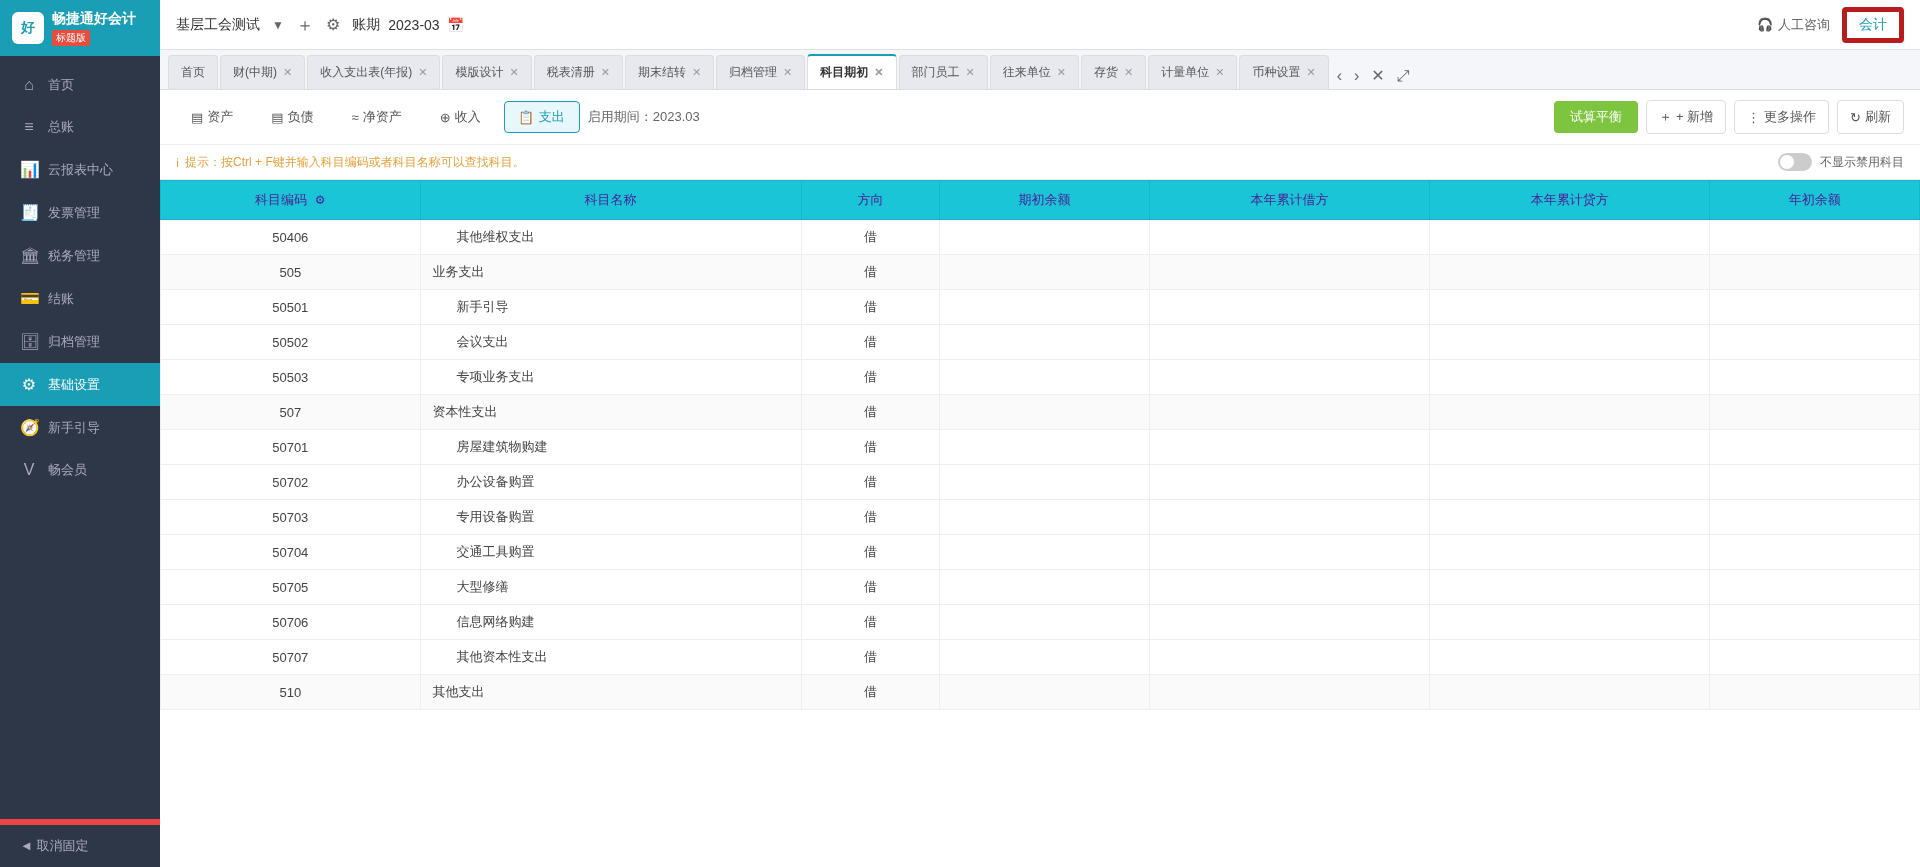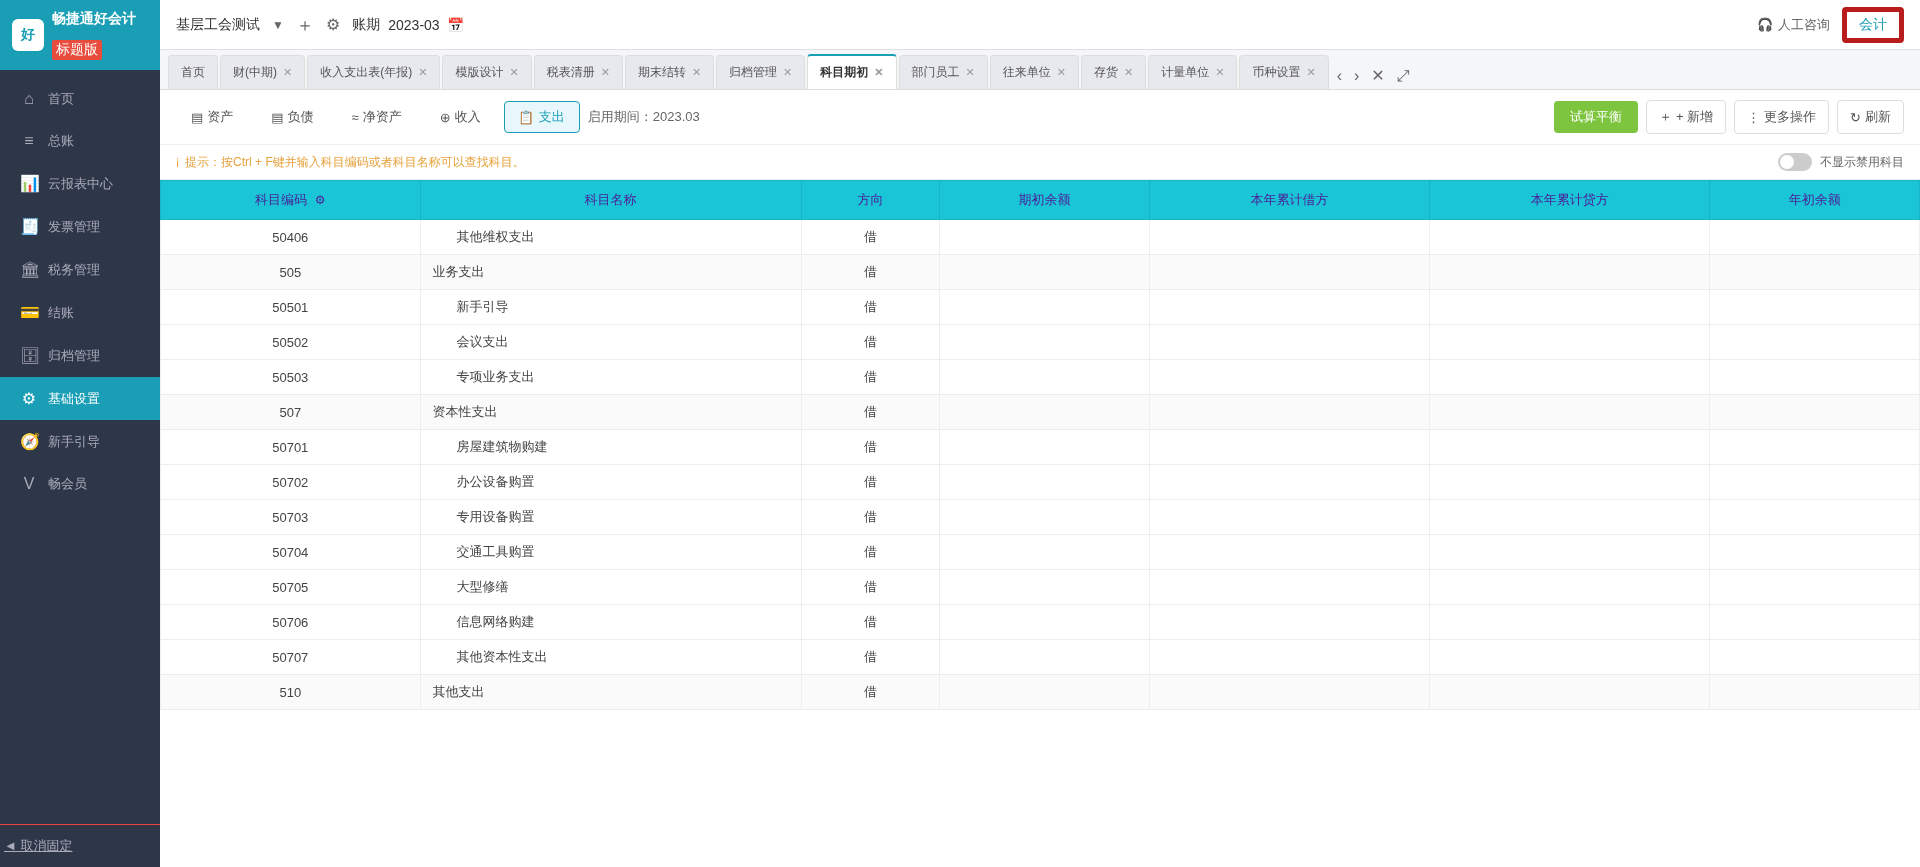--- a/index.html
+++ b/index.html
@@ -2,26 +2,26 @@
 <html><head>
   <meta charset="utf-8">
   <style>
     * { box-sizing: border-box; margin: 0; padding: 0; }
     body { font-family: 'Microsoft YaHei', 'PingFang SC', sans-serif; font-size: 13px; background: #f0f2f5; color: #333; display: flex; height: 867px; overflow: hidden; }
 
     
     .sidebar { width: 160px; background: #2d3748; color: #ccc; display: flex; flex-direction: column; flex-shrink: 0; }
     .sidebar-logo { background: #1a9eb5; padding: 10px 12px; display: flex; align-items: center; gap: 8px; }
     .sidebar-logo-icon { width: 32px; height: 32px; background: #fff; border-radius: 6px; display: flex; align-items: center; justify-content: center; color: #1a9eb5; font-weight: bold; font-size: 14px; }
-    .sidebar-logo-sub { font-size: 14px; background: #e74c3c; color: #fff; padding: 1px 4px; border-radius: 2px; margin-top: 12px; display: inline-block; }
+    .sidebar-logo-sub { font-size: 10px; background: #e74c3c; color: #fff; padding: 1px 4px; border-radius: 2px; margin-top: 2px; display: inline-block; }
     .sidebar-nav { flex: 1; padding: 8px 0; }
     .sidebar-item { display: flex; align-items: center; gap: 10px; padding: 12px 20px; cursor: pointer; color: #aab; transition: background 0.2s; }
     .sidebar-item.active { background: #1a9eb5; color: #fff; }
     .sidebar-item-icon { font-size: 16px; width: 18px; text-align: center; }
-    .sidebar-bottom { padding: 12px 4px; color: #aab; cursor: pointer; display: flex; align-items: center; gap: 8px; border-top: 1px solid #ef4444; text-decoration: underline; }
+    .sidebar-bottom { padding: 12px 20px; color: #aab; cursor: pointer; display: flex; align-items: center; gap: 8px; border-top: 6px solid #ef4444; }
 
     
     .main { flex: 1; display: flex; flex-direction: column; overflow: hidden; }
 
     
     .topbar { background: #fff; height: 50px; display: flex; align-items: center; padding: 0 16px; gap: 12px; border-bottom: 1px solid #e0e0e0; flex-shrink: 0; }
     .topbar-project { display: flex; align-items: center; gap: 6px; color: #333; font-size: 14px; }
     .topbar-project-arrow { color: #666; font-size: 12px; }
     .topbar-add { color: #666; font-size: 18px; cursor: pointer; }
     .topbar-settings { color: #666; font-size: 16px; cursor: pointer; }

